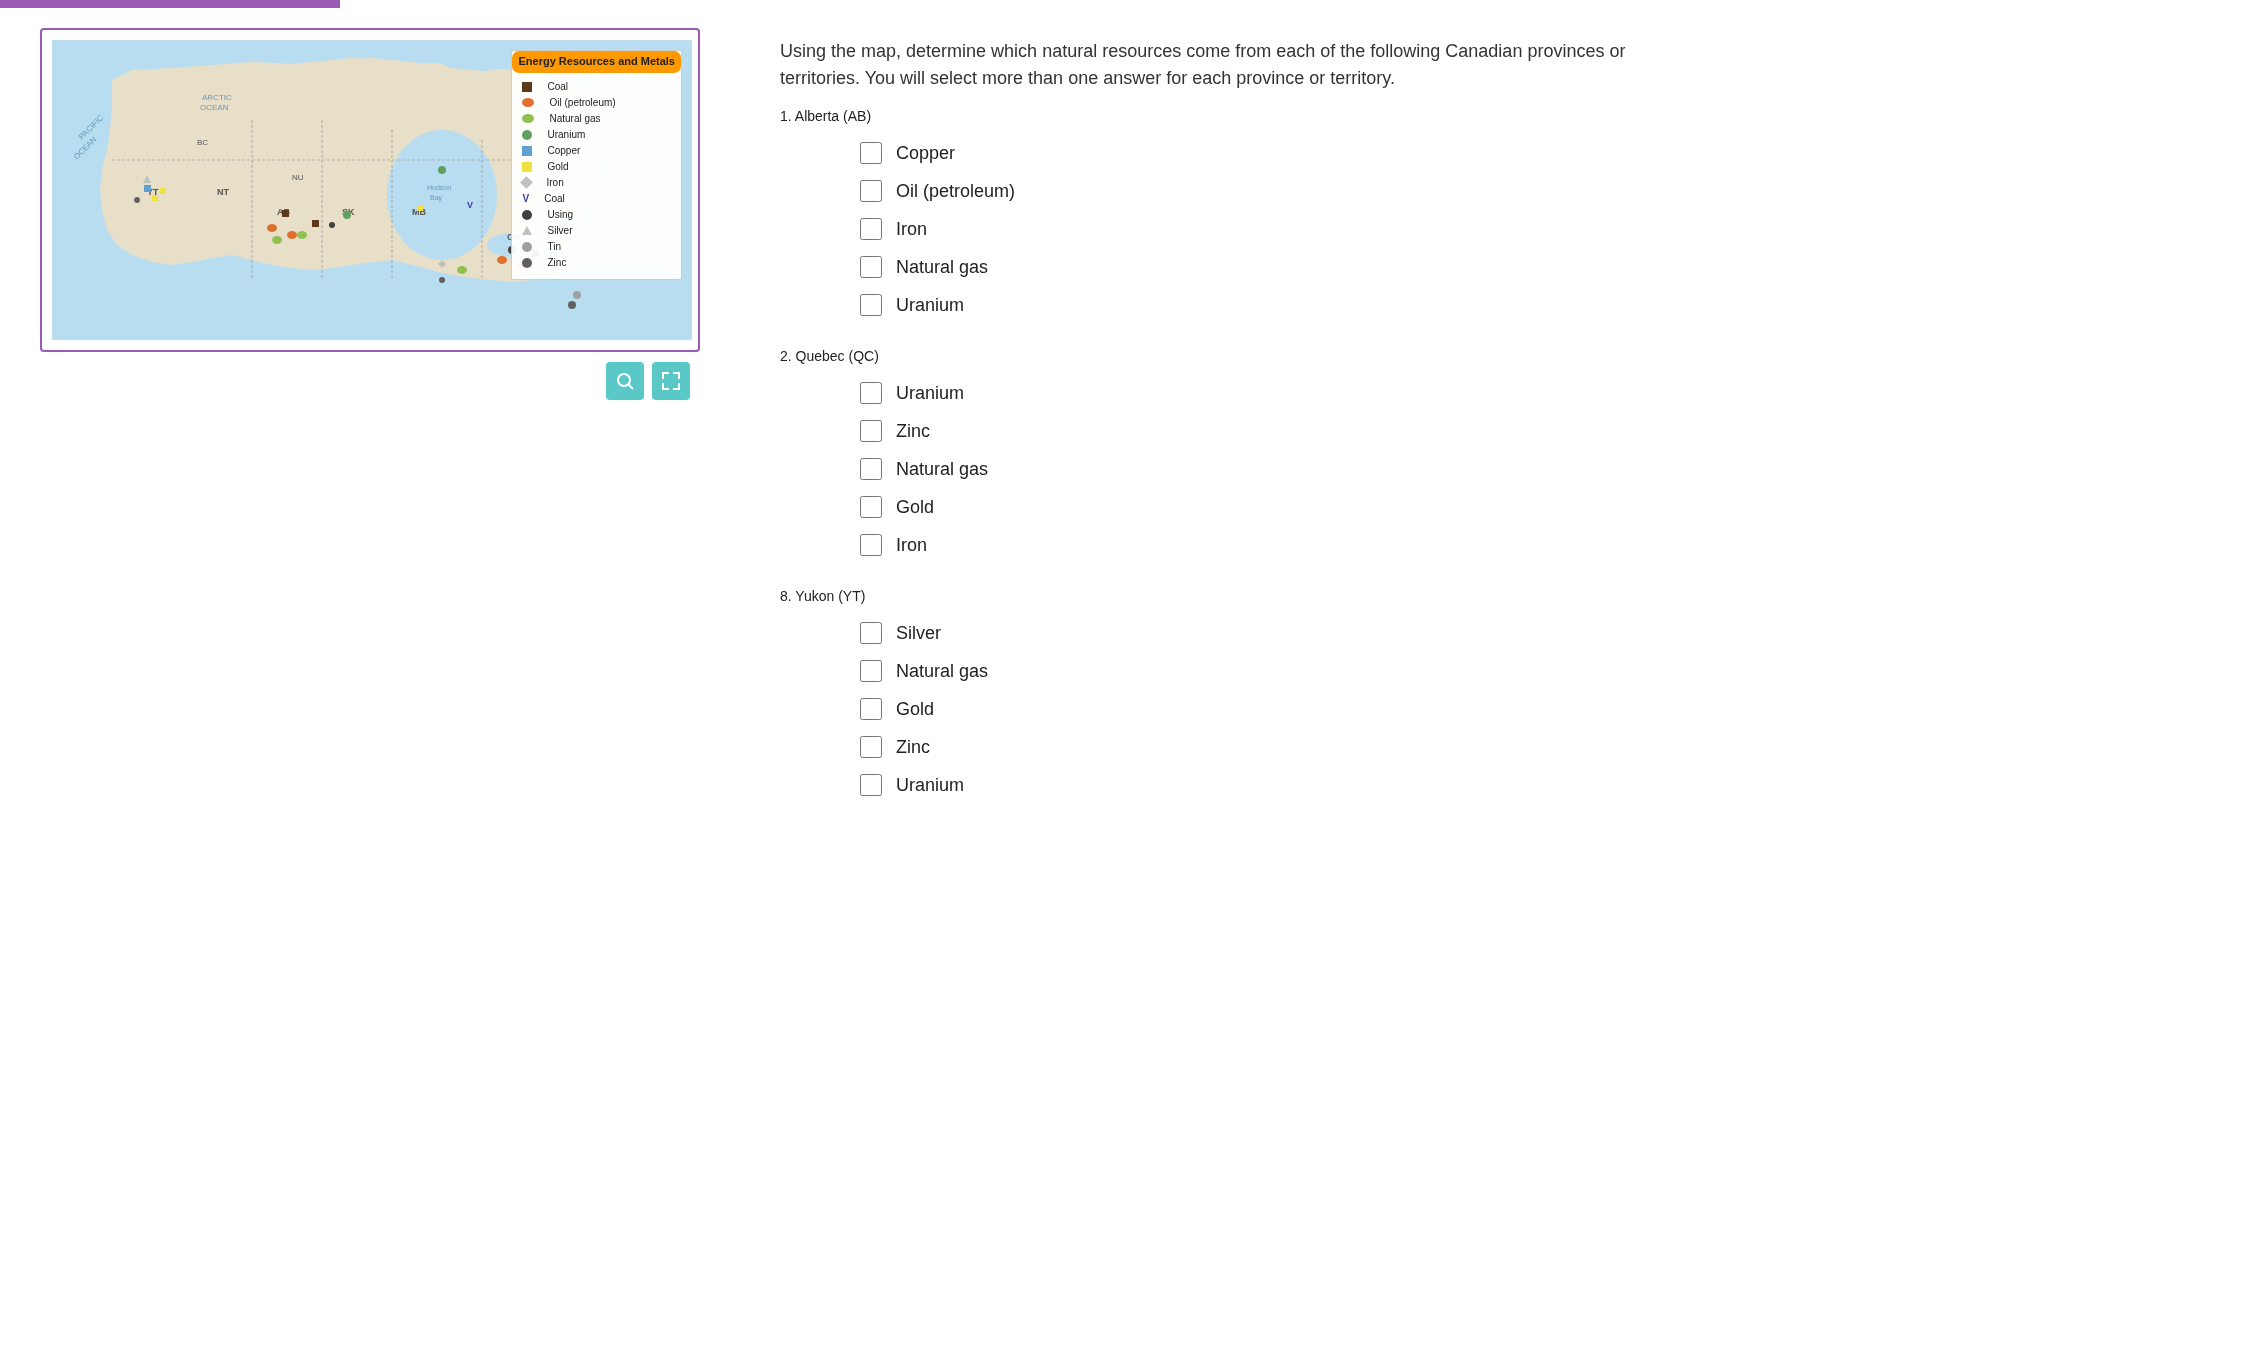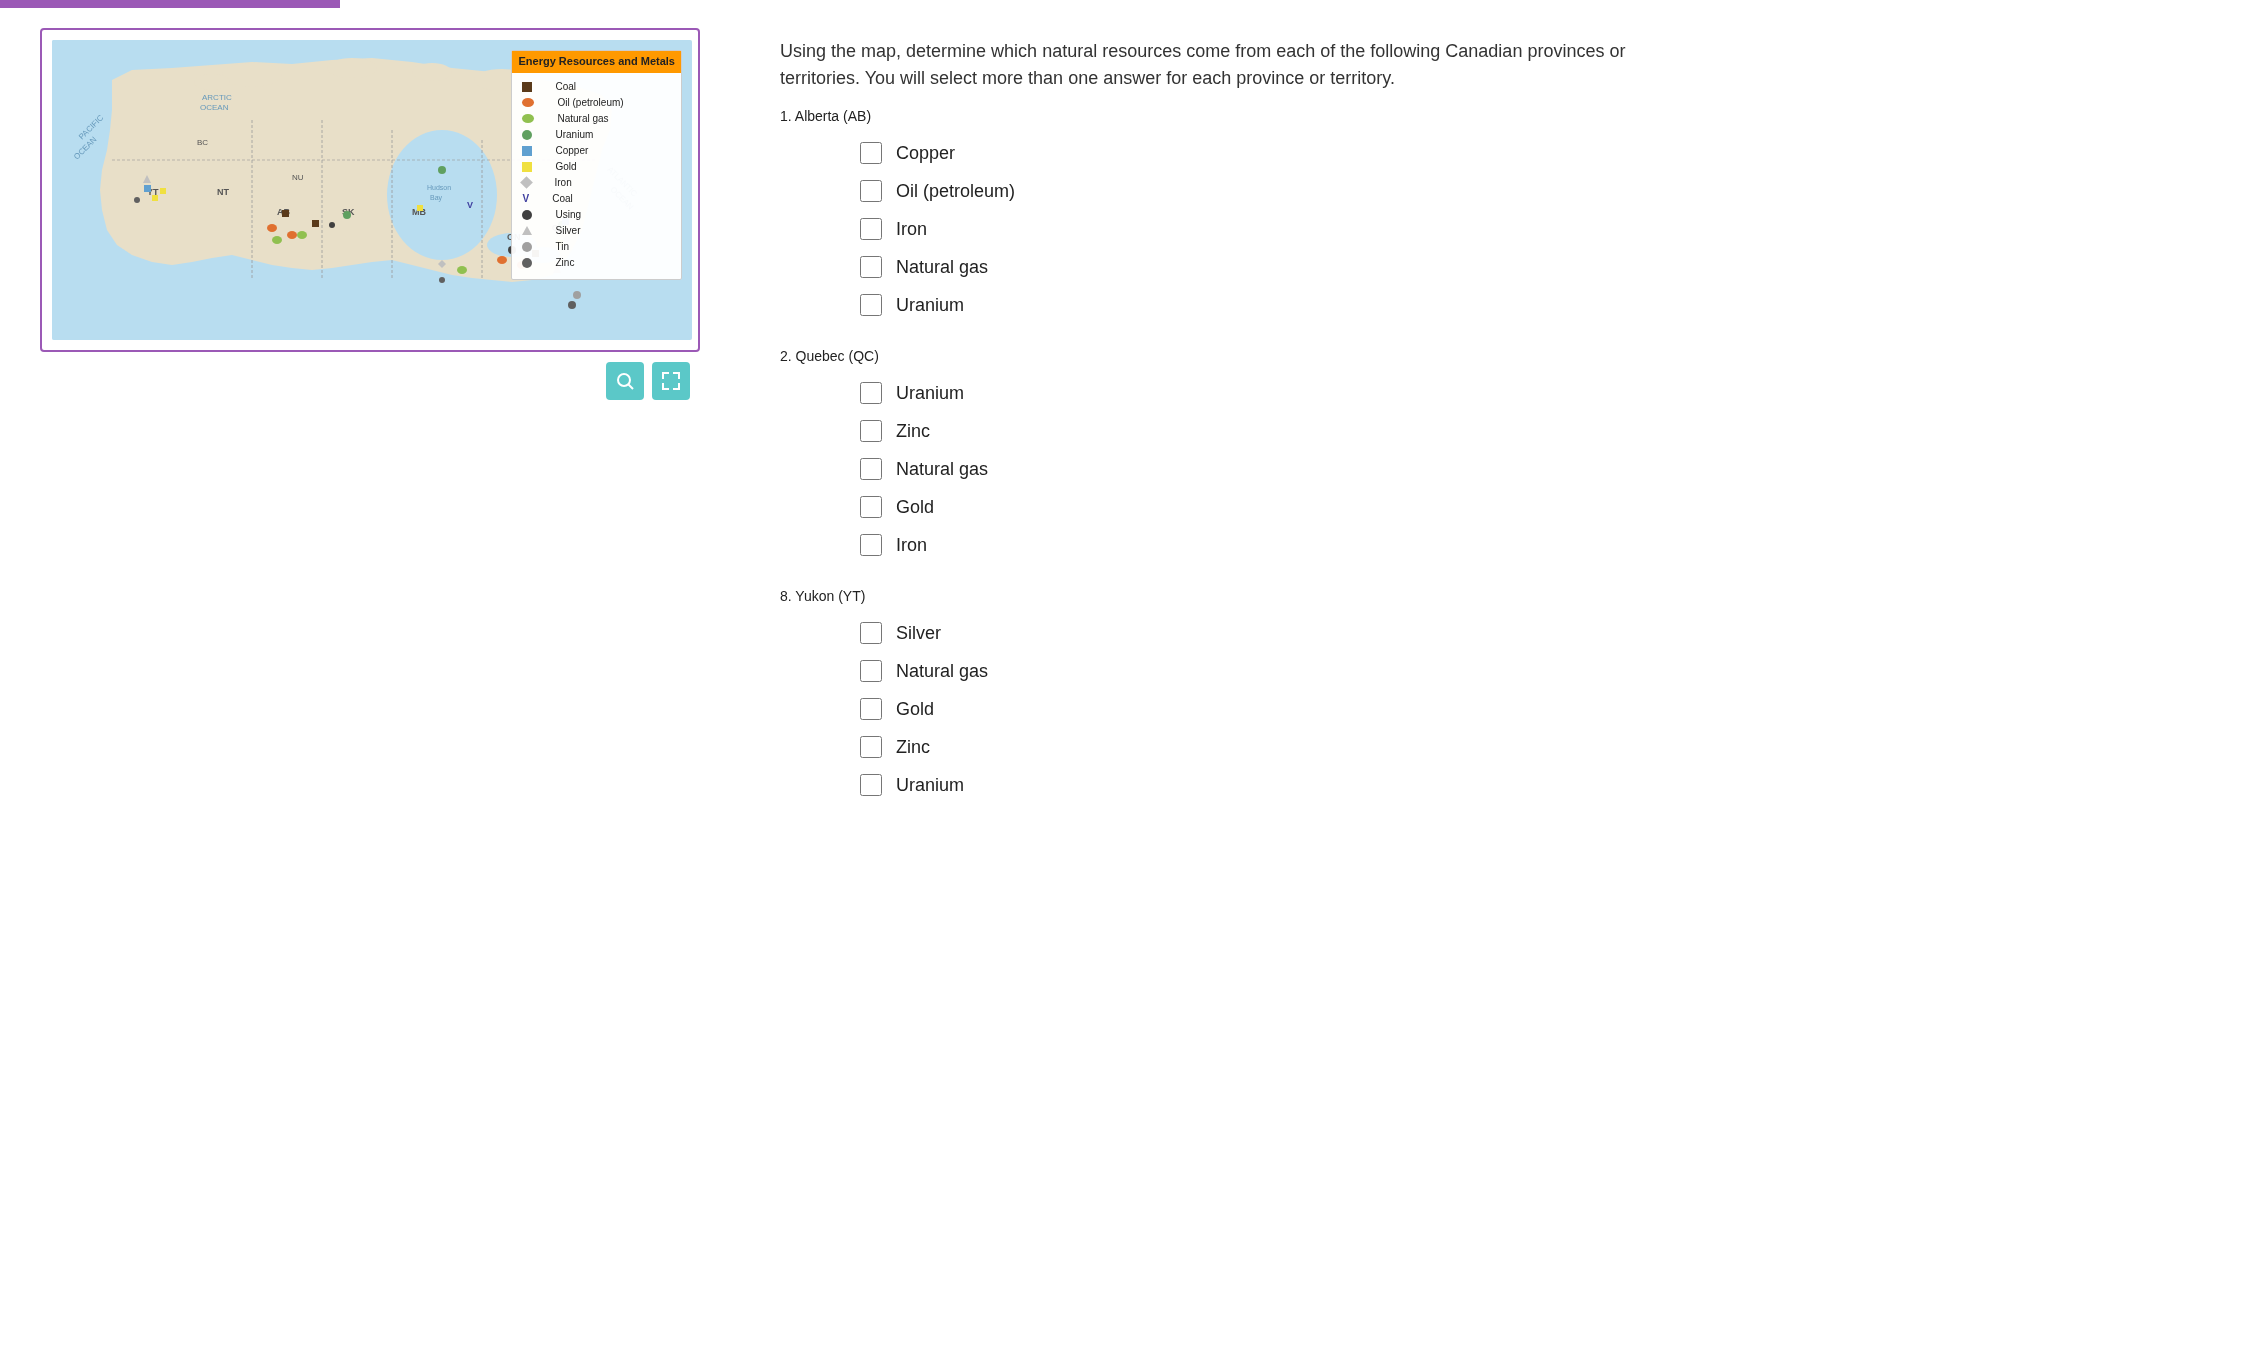--- a/index.html
+++ b/index.html
@@ -147,26 +147,27 @@
     }
 
     .legend-title {
       font-weight: bold;
       font-size: 11px;
       text-align: center;
       background: #f90;
       padding: 2px 6px;
       margin: -8px -10px 6px -10px;
       color: #222;
+      border-radius: 7px;
     }
 
     .legend-item {
       display: flex;
       align-items: center;
-      gap: 23px;
+      gap: 15px;
       font-size: 10px;
     }
 
     .legend-dot {
       width: 10px;
       height: 10px;
       border-radius: 50%;
       flex-shrink: 0;
     }
 

